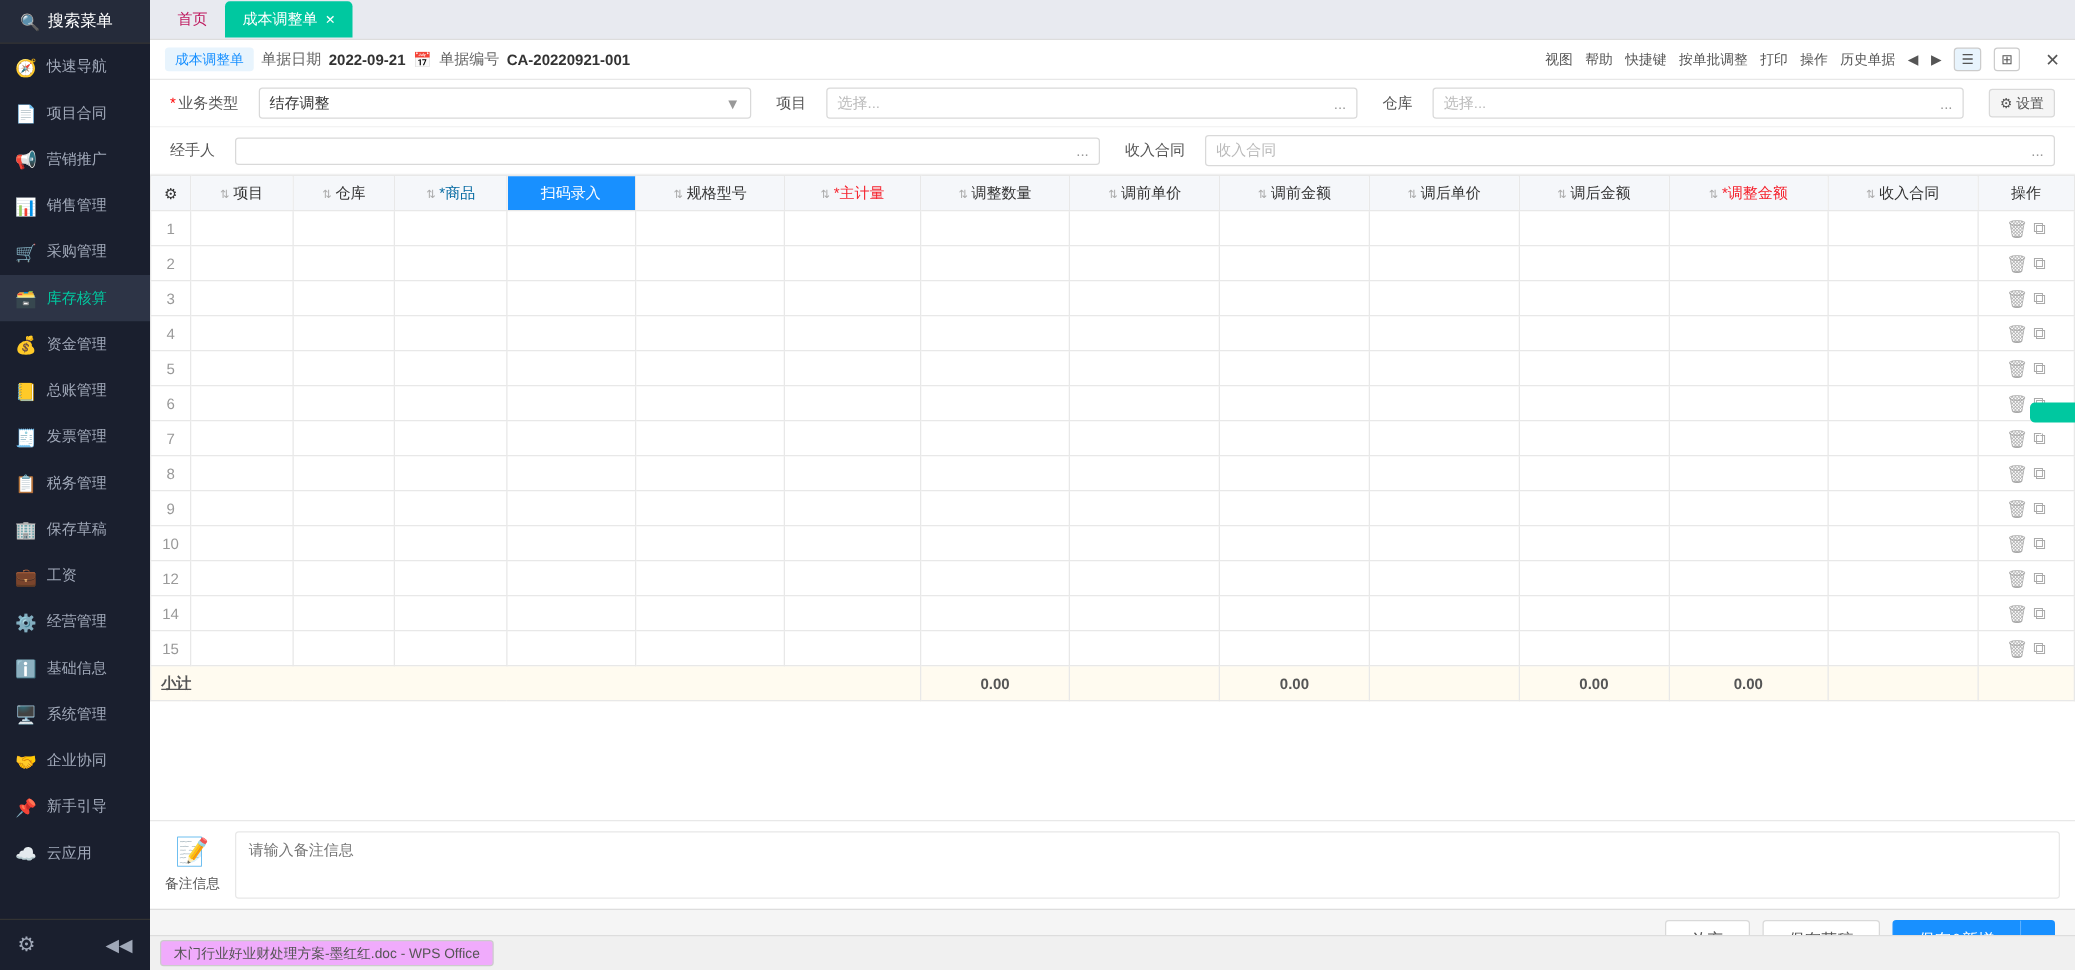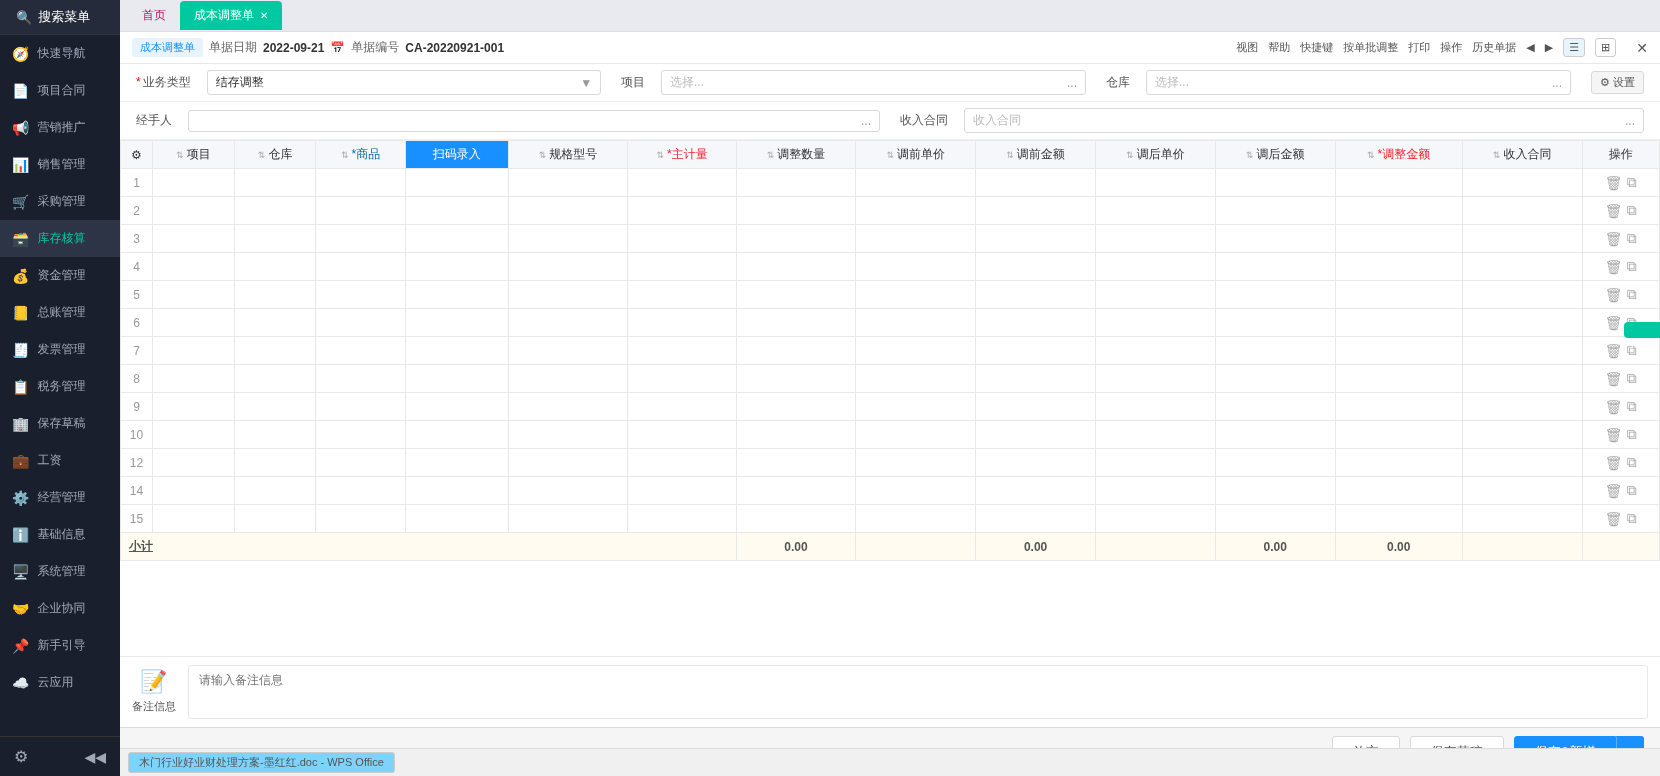--- a/index.html
+++ b/index.html
@@ -303,21 +303,21 @@
       border-top: 1px solid #ddd;
       display: flex;
       align-items: center;
       padding: 0 8px;
       font-size: 11px;
       color: #555;
       gap: 4px;
       z-index: 100;
     }
     .taskbar-item {
-      background: #7dd3fc;
+      background: #f0abfc;
       border: 1px solid #ccc;
       border-radius: 3px;
       padding: 2px 10px;
       cursor: pointer;
       font-size: 11px;
     }
 
     
     .green-badge {
       position: absolute;

